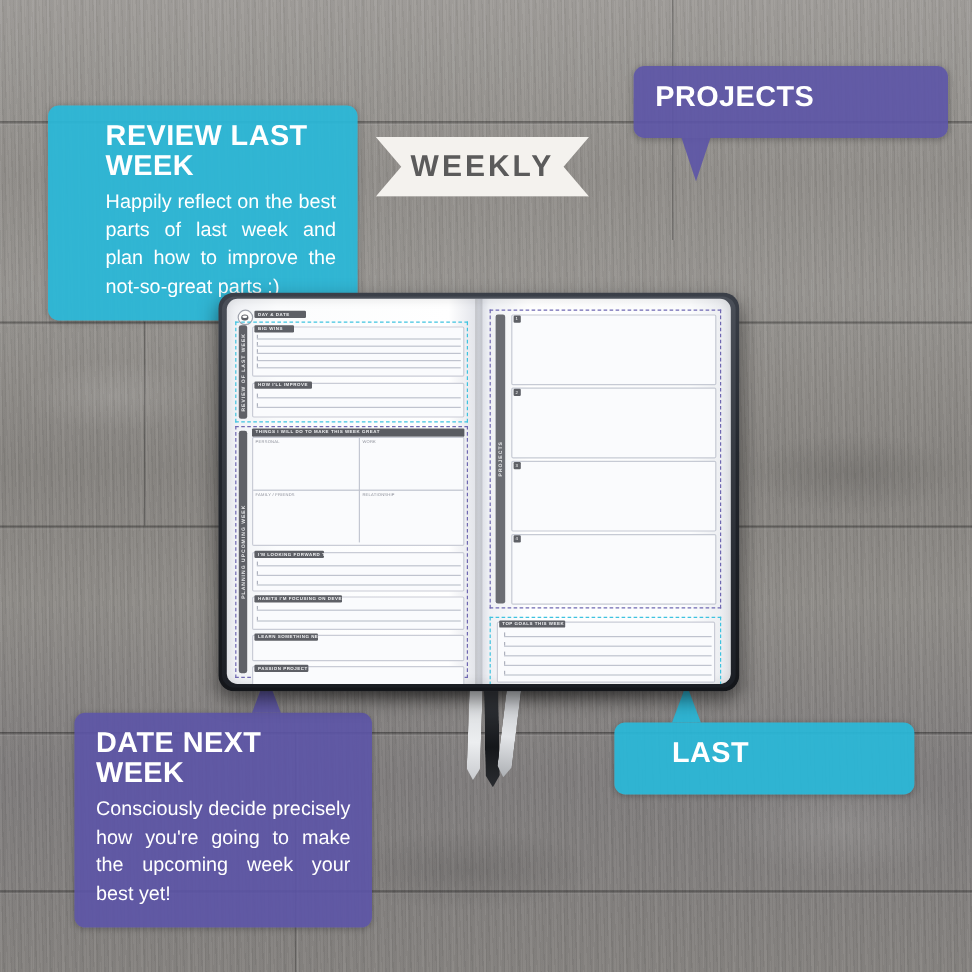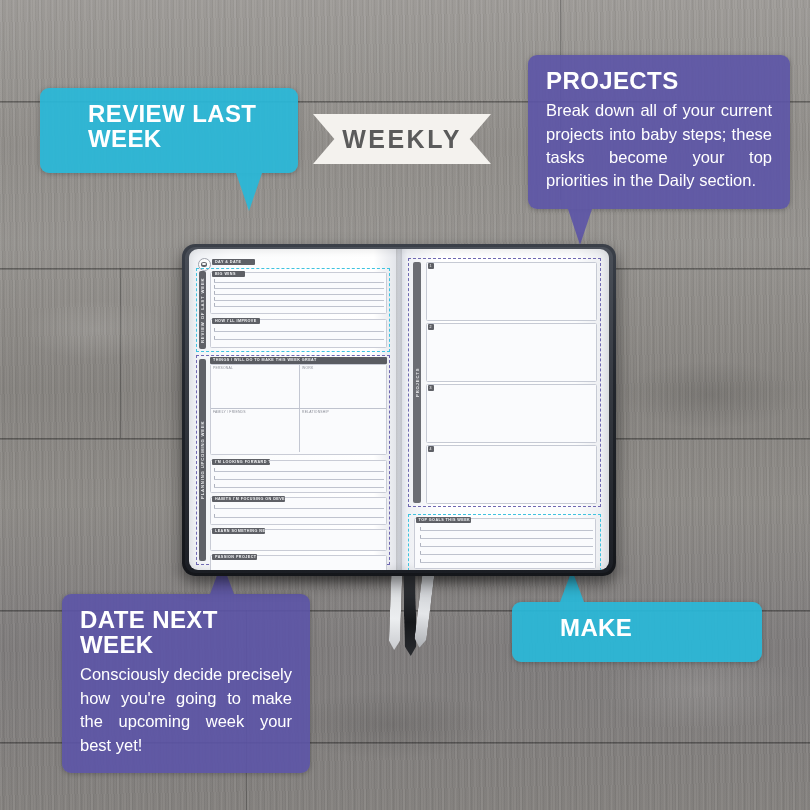--- a/index.html
+++ b/index.html
@@ -160,37 +160,37 @@
   <div class="grainblob" style="left:600px;top:650px;width:200px;height:80px"></div>
   <div class="grainblob d" style="left:280px;top:690px;width:220px;height:70px"></div>
 
   <div id="ribbon">
     <div class="ribbon-body"></div>
     <div class="ribbon-label">WEEKLY</div>
   </div>
 
   <div class="callout teal" id="c-review">
     <h2>REVIEW LAST WEEK</h2>
+    <p>Happily reflect on the best parts of last week and plan how to improve the not-so-great parts :)</p>
     <span class="tail down-teal"></span>
   </div>
 
   <div class="callout purple" id="c-projects">
     <h2>PROJECTS</h2>
-    <p>Break down all of your current projects into baby steps; these tasks become your top priorities in the Daily section.</p>
     <span class="tail down-purple"></span>
   </div>
 
   <div class="callout purple" id="c-plan">
     <h2>DATE NEXT WEEK</h2>
     <p>Consciously decide precisely how you're going to make the upcoming week your best yet!</p>
     <span class="tail up-purple"></span>
   </div>
 
   <div class="callout teal" id="c-goals">
-    <h2>MAKE</h2>
+    <h2>LAST</h2>
     <span class="tail up-teal"></span>
   </div>
 
   <div class="shadow"></div>
   <div class="bm bm1"></div>
   <div class="bm bm2"></div>
   <div class="bm bm3"></div>
 
   <div id="book">
     <div class="cover"></div>

